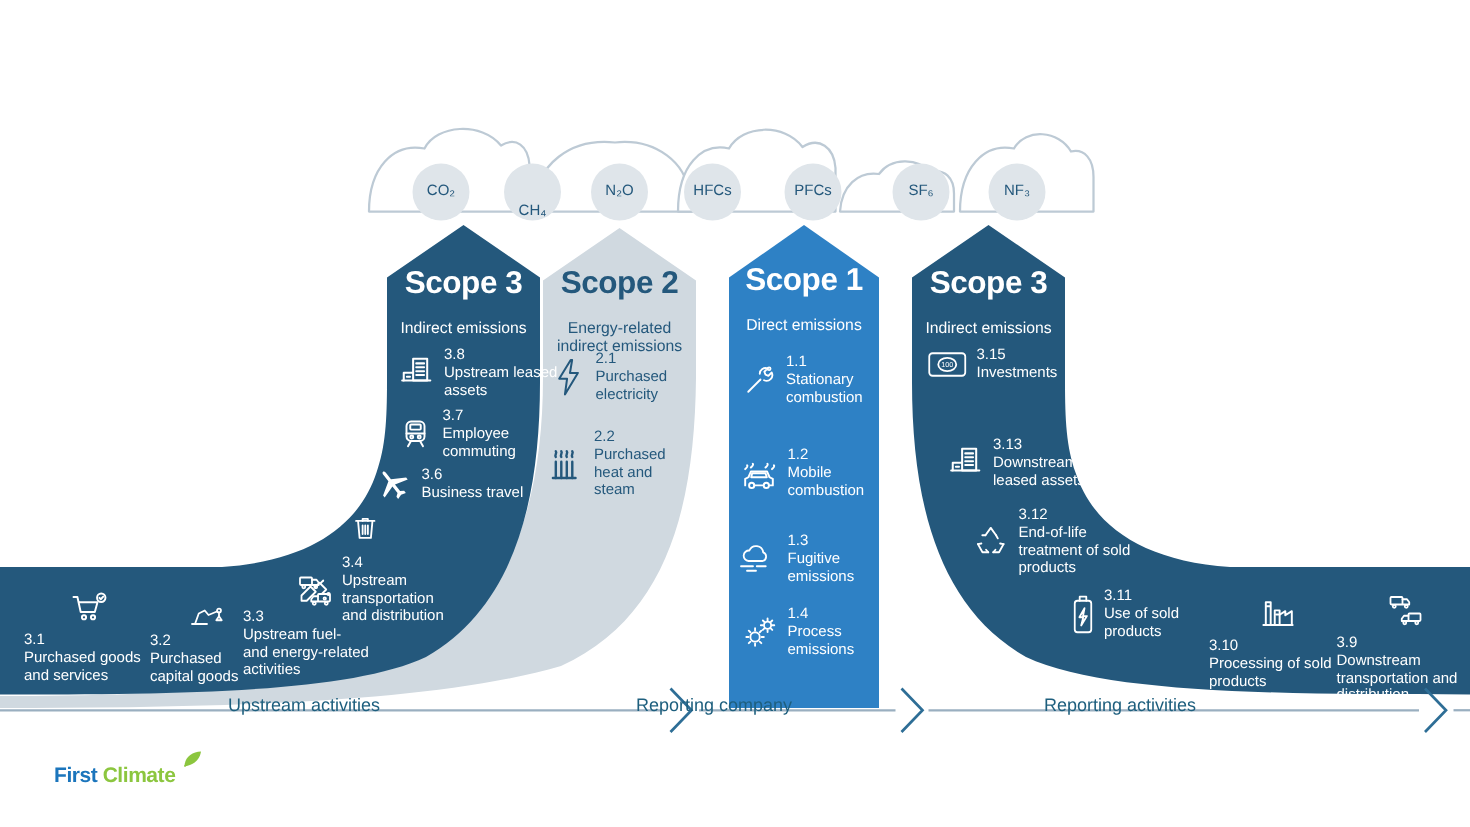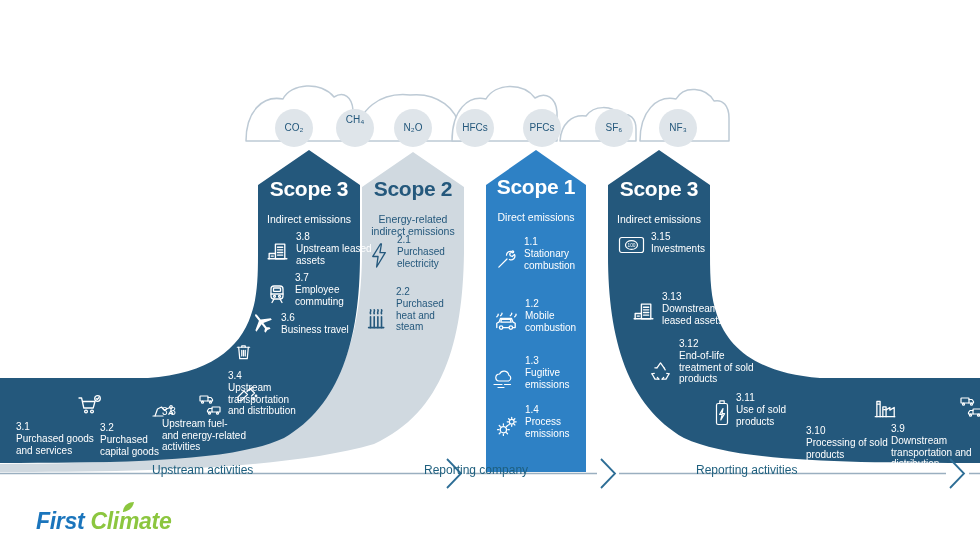--- a/index.html
+++ b/index.html
@@ -10,26 +10,26 @@
   *{margin:0;padding:0;box-sizing:border-box}
   body{background:#fff;font-family:"Liberation Sans",sans-serif;}
   .stage{position:relative;width:980px;height:551px;background:#fff;overflow:hidden}
   .bg{position:absolute;left:0;top:0}
   .gas{position:absolute;width:48px;text-align:center;font-size:10px;font-weight:normal;color:var(--navy)}
   .scope-head{position:absolute;text-align:center;line-height:1.05}
   .scope-head .t{font-size:21px;font-weight:bold;letter-spacing:-.3px}
   .scope-head .s{font-size:10.5px;margin-top:13px;line-height:1.18}
   .light{color:#fff}
   .dark{color:var(--navy)}
-  .item{position:absolute;display:flex;gap:6px;align-items:flex-end;font-size:10px;line-height:1.18}
+  .item{position:absolute;display:flex;gap:6px;align-items:center;font-size:10px;line-height:1.18}
   .item.col{flex-direction:column;gap:4px}
   .item .ic svg{display:block}
   .item .ln,.item .num{display:block}
   .section-label{position:absolute;top:463px;font-size:12px;color:var(--section_label);text-align:left;width:220px}
-  .logo{position:absolute;left:36px;top:508px;font-size:23px;font-weight:bold;font-style:italic;letter-spacing:-.3px}
+  .logo{position:absolute;left:36px;top:508px;font-size:14px;font-weight:bold;letter-spacing:-.3px}
   .logo .f{color:var(--logo_blue)}
   .logo .c{color:var(--logo_green)}
   .leaf{position:absolute;left:120px;top:499px}
 </style>
 </head>
 <body>
 
 <div class="stage">
 
   <svg class="bg" width="980" height="551" viewBox="0 0 980 551">
@@ -64,21 +64,21 @@
       <path d="M969 473.5 H980"></path>
     </g>
     <g stroke="var(--chevron)" stroke-width="1.8" fill="none">
       <path d="M447 459 L461 473.5 L447 488"></path>
       <path d="M601 459 L615 473.5 L601 488"></path>
       <path d="M950 459 L964 473.5 L950 488"></path>
     </g>
   </svg>
 
   <div class="gas" style="left:270px;top:122px">CO₂</div>
-  <div class="gas" style="left:331px;top:114px">CH₄</div>
+  <div class="gas" style="left:331px;top:135px">CH₄</div>
   <div class="gas" style="left:389px;top:122px">N₂O</div>
   <div class="gas" style="left:451px;top:122px">HFCs</div>
   <div class="gas" style="left:518px;top:122px">PFCs</div>
   <div class="gas" style="left:590px;top:122px">SF₆</div>
   <div class="gas" style="left:654px;top:122px">NF₃</div>
 
   <div class="scope-head light" style="left:256px;top:178px;width:106px">
     <div class="t">Scope 3</div>
     <div class="s">Indirect emissions</div>
   </div>

